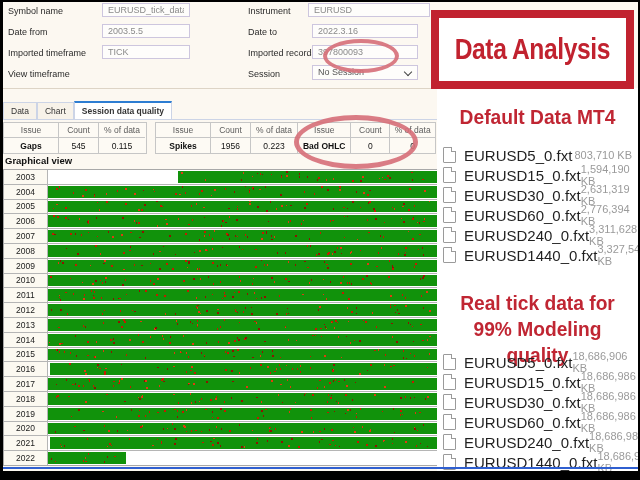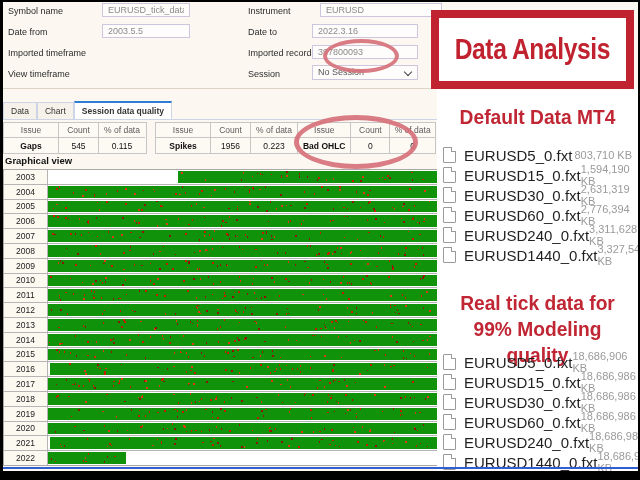--- a/index.html
+++ b/index.html
@@ -76,28 +76,29 @@
   #ellipse2{left:294px;top:115px;width:114px;height:44px;border-width:5px;}
 </style>
 </head>
 <body>
 
 <div id="stage">
 
   <span class="flabel" style="left:8px;top:6px">Symbol name</span>
   <input class="finput" style="left: 102px; top: 3px; width: 88px;" readonly="" value="EURUSD_tick_data_D">
   <span class="flabel" style="left:248px;top:6px">Instrument</span>
-  <input class="finput" style="left: 320px; top: 3px; width: 122px;" readonly="" value="EURUSD">
+  <input class="finput" style="left: 308px; top: 3px; width: 122px;" readonly="" value="EURUSD">
 
   <span class="flabel" style="left:8px;top:27px">Date from</span>
   <input class="finput" style="left: 102px; top: 24px; width: 88px;" readonly="" value="2003.5.5">
   <span class="flabel" style="left:248px;top:27px">Date to</span>
   <input class="finput" style="left: 312px; top: 24px; width: 106px;" readonly="" value="2022.3.16">
 
   <span class="flabel" style="left:8px;top:48px">Imported timeframe</span>
+  <input class="finput" style="left: 102px; top: 45px; width: 88px;" readonly="" value="TICK">
   <span class="flabel" style="left:248px;top:48px">Imported records</span>
   <input class="finput" style="left: 312px; top: 45px; width: 106px;" readonly="" value="397800093">
 
   <span class="flabel" style="left:8px;top:69px">View timeframe</span>
   <span class="flabel" style="left:248px;top:69px">Session</span>
   <div class="fselect" style="left:312px;top:65px;width:106px">
     <span>No Session</span>
     <i class="chev"></i>
   </div>
 

